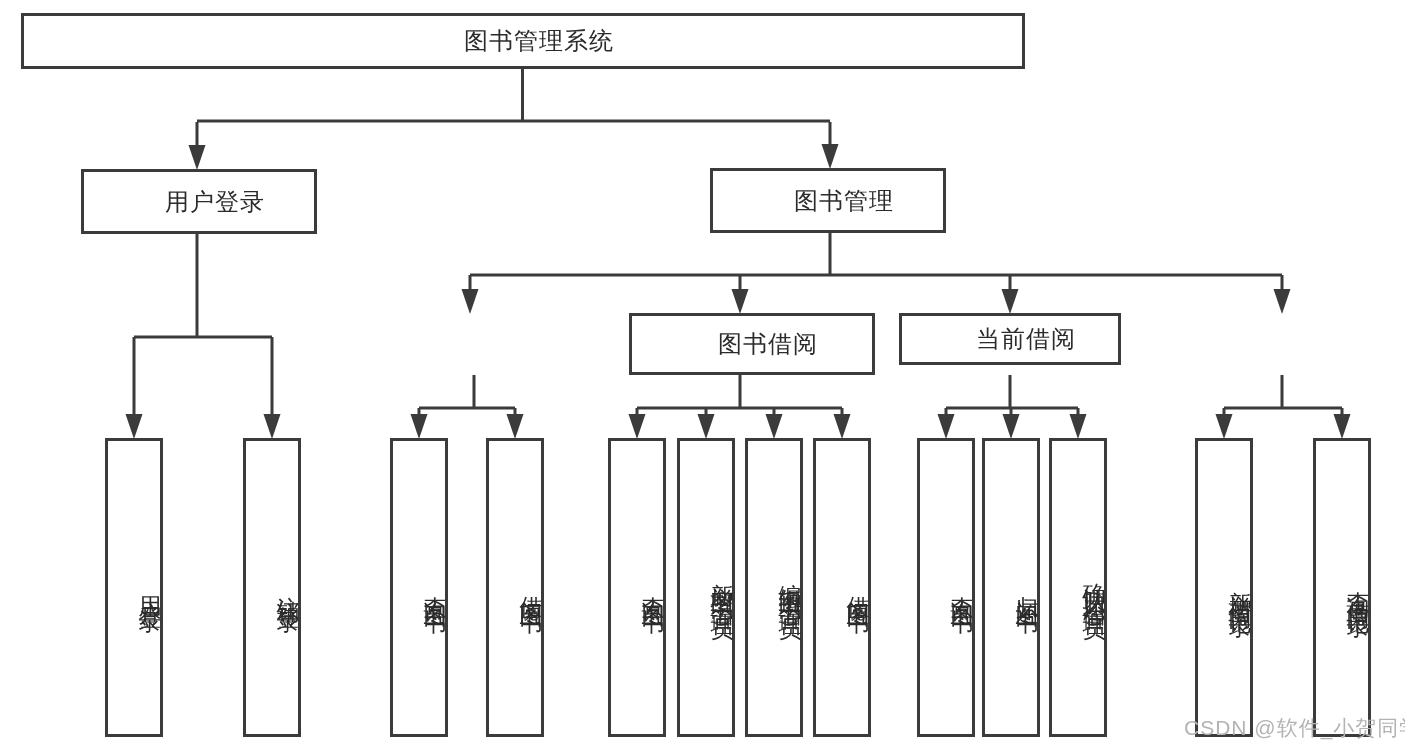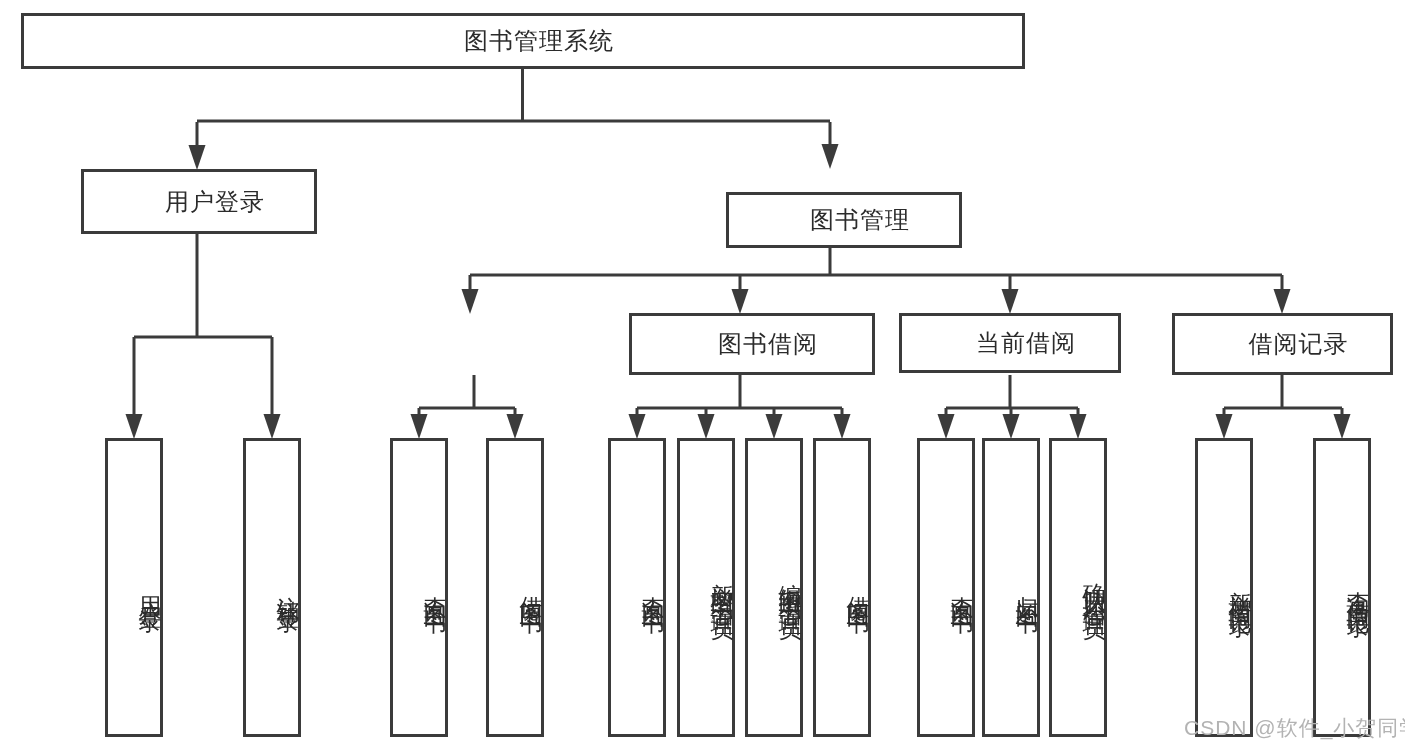--- a/index.html
+++ b/index.html
@@ -86,32 +86,29 @@
     </g>
   </svg>
 
   <div class="box hbox" style="left:21px;top:13px;width:1004px;height:56px;">
     <span>图书管理系统</span>
   </div>
 
   <div class="box hbox" style="left:81px;top:169px;width:236px;height:65px;">
     <span>用户登录</span>
   </div>
-  <div class="box hbox" style="left:726px;top:168px;width:236px;height:56px;margin-top:24px;">
+  <div class="box hbox" style="left:710px;top:168px;width:236px;height:65px;">
     <span>图书管理</span>
   </div>
 
   <div class="box hbox" style="left:629px;top:313px;width:246px;height:62px;">
     <span>图书借阅</span>
   </div>
-  <div class="box hbox" style="left:899px;top:313px;width:222px;height:60px;">
+  <div class="box hbox" style="left:899px;top:313px;width:222px;height:52px;">
     <span>当前借阅</span>
-  </div>
-  <div class="box hbox" style="left:1172px;top:313px;width:221px;height:62px;">
-    <span>借阅记录</span>
   </div>
 
   <div class="box vbox" style="left:105px;">
     <span class="vtext">用户登录</span>
   </div>
   <div class="box vbox" style="left:243px;">
     <span class="vtext">注销登录</span>
   </div>
 
   <div class="box vbox" style="left:390px;">

